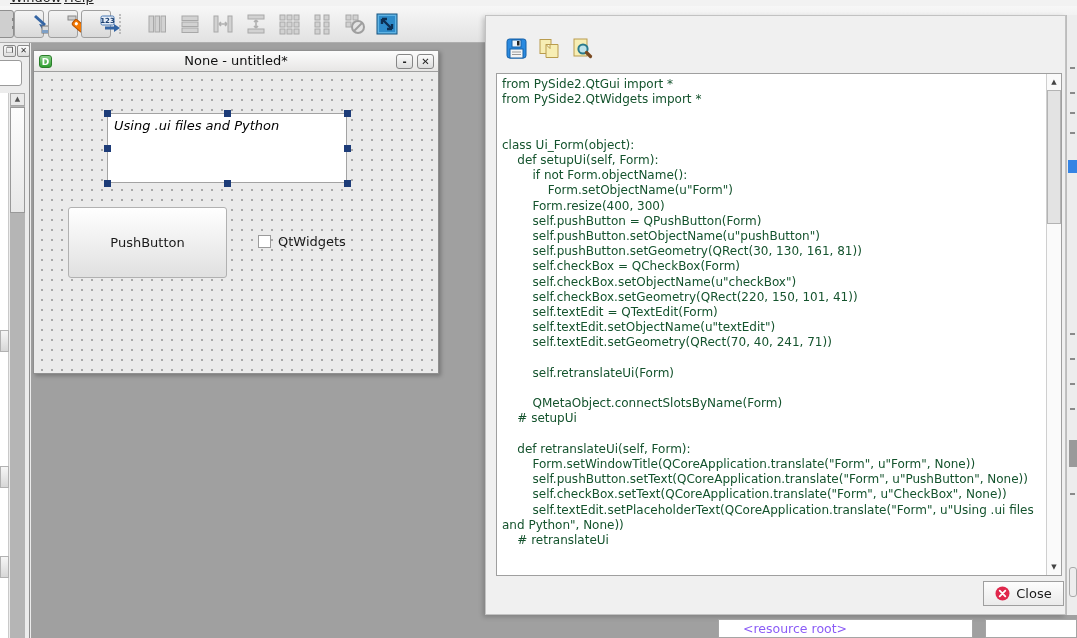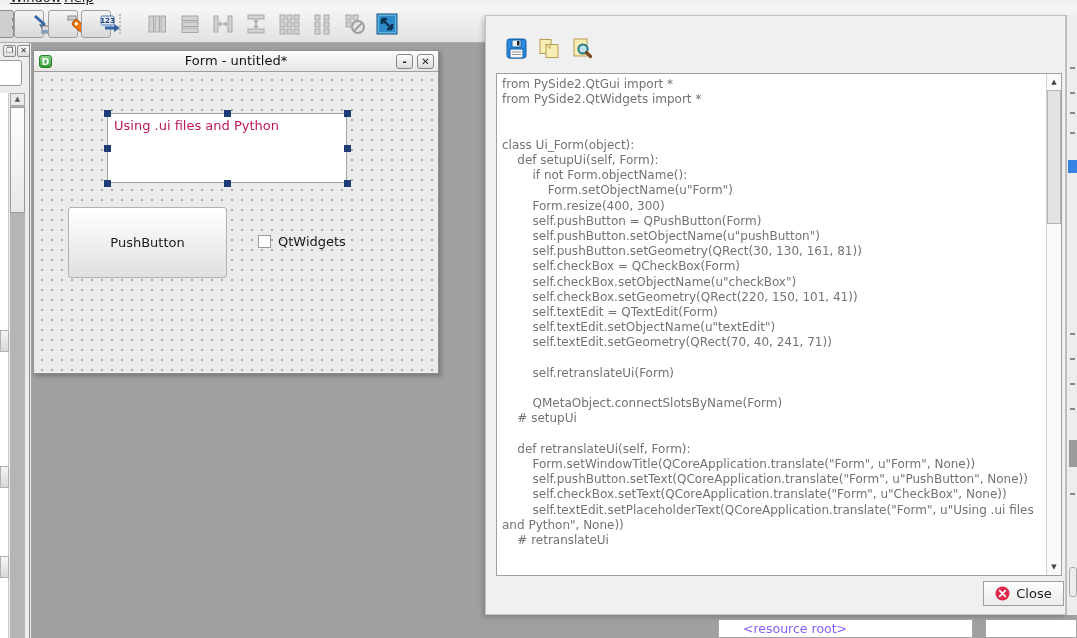--- a/index.html
+++ b/index.html
@@ -36,31 +36,31 @@
   .form-window { position:absolute; left:2px; top:7px; width:406px; height:324px; border:1px solid #8f8f8f; background:#ebebeb; box-shadow:2px 2px 4px rgba(0,0,0,.25); }
   .fw-titlebar { position:absolute; left:0; top:0; width:100%; height:21px; background:linear-gradient(#fcfcfc,#e7e6e5); border-bottom:1px solid #9f9f9f; }
   .fw-icon { position:absolute; left:5px; top:4px; width:13px; height:13px; border-radius:3px; background:linear-gradient(#8ad08a,#2f9e2f); border:1px solid #2a7d2a; color:#fff; font-size:9px; font-weight:bold; text-align:center; line-height:12px; }
   .fw-title { position:absolute; left:0; top:2px; width:100%; text-align:center; font-size:13px; color:#111; }
   .fw-btn { position:absolute; top:3px; width:17px; height:15px; border:1px solid #868686; border-radius:3px; background:linear-gradient(#fbfbfb,#dcdcdc); font-size:10px; font-weight:bold; text-align:center; line-height:13px; color:#222; }
   .fw-min { right:25px; } .fw-close { right:4px; }
   .fw-body { position:absolute; left:0; top:21px; width:404px; height:301px; background-color:#ebebeb;
              background-image:radial-gradient(circle,#a8a8a8 1px,transparent 1.2px); background-size:10px 10px; background-position:3px 3px; }
 
   .qtextedit { position:absolute; left:73px; top:41px; width:240px; height:70px; background:#fff; border:1px solid #a3a3a3; }
-  .qtextedit .ph { position:absolute; left:6px; top:4px; color:#be185d; font-size:13px; }
+  .qtextedit .ph { position:absolute; left:6px; top:4px; color:#000000; font-size:13px;font-style:italic; }
   .handle { position:absolute; width:7px; height:7px; background:#1d3c78; }
   .qpushbutton { position:absolute; left:34px; top:135px; width:159px; height:71px; background:linear-gradient(#ffffff,#e0e0e0); border:1px solid #b1b1b1; border-radius:3px; display:flex; align-items:center; justify-content:center; font-size:13px; }
   .qcheckbox { position:absolute; left:224px; top:162px; display:flex; align-items:center; gap:7px; font-size:13px; }
   .qcheckbox .box { width:13px; height:13px; background:#fff; border:1px solid #9b9b9b; }
 
   
   .dialog { position:absolute; left:485px; top:15px; width:581px; height:600px; background:#f0f0f0; border:1px solid #c2c2c2; box-shadow:-2px 2px 5px rgba(0,0,0,.2); }
   .dlg-tool { position:absolute; top:21px; width:24px; height:24px; }
   .code-box { position:absolute; left:10px; top:57px; width:566px; height:503px; background:#fff; border:1px solid #9f9f9f; }
-  .code-text { position:absolute; left:0; top:0; width:548px; height:100%; padding:3px 0 3px 5px; white-space:pre-wrap; font-size:12px; line-height:15.2px; color:#737373; overflow:hidden; }
+  .code-text { position:absolute; left:0; top:0; width:548px; height:100%; padding:3px 0 3px 5px; white-space:pre-wrap; font-size:12px; line-height:15.2px; color:#14532d; overflow:hidden; }
   .vscroll { position:absolute; right:0; top:0; width:15px; height:100%; background:#fafafa; border-left:1px solid #cfcfcf; }
   .vscroll .arr { position:absolute; left:0; width:14px; height:14px; font-size:7px; color:#444; text-align:center; line-height:14px; }
   .vscroll .arr.up { top:1px; } .vscroll .arr.dn { bottom:1px; }
   .vscroll .thumb { position:absolute; left:0; top:16px; width:14px; height:134px; background:#e3e3e3; border:1px solid #b3b3b3; }
   .close-btn { position:absolute; left:497px; top:565px; width:81px; height:25px; border:1px solid #9f9f9f; border-radius:0; background:linear-gradient(#fdfdfd,#ebebeb); display:flex; align-items:center; justify-content:center; gap:6px; font-size:13px; }
 
   
   .right-strip { position:absolute; left:1066px; top:15px; width:11px; height:600px; background:#ededed; border-left:1px solid #bcbcbc; }
   .rs-dash { position:absolute; left:3px; width:5px; height:2px; background:#8a8a8a; }
   .rs-sel { position:absolute; left:1px; top:145px; width:10px; height:13px; background:#3584e4; }
@@ -222,21 +222,21 @@
         </svg>
     </span>
   </div>
 </div>
 
 <div class="mdi">
 
   <div class="form-window">
     <div class="fw-titlebar">
       <div class="fw-icon">D</div>
-      <div class="fw-title">Form - untitled*</div>
+      <div class="fw-title">None - untitled*</div>
       <div class="fw-btn fw-min">-</div>
       <div class="fw-btn fw-close">✕</div>
     </div>
     <div class="fw-body">
 
       <div class="qtextedit">
         <div class="ph">Using .ui files and Python</div>
       </div>
 
       <div class="handle" style="left:70px;top:38px;"></div>

